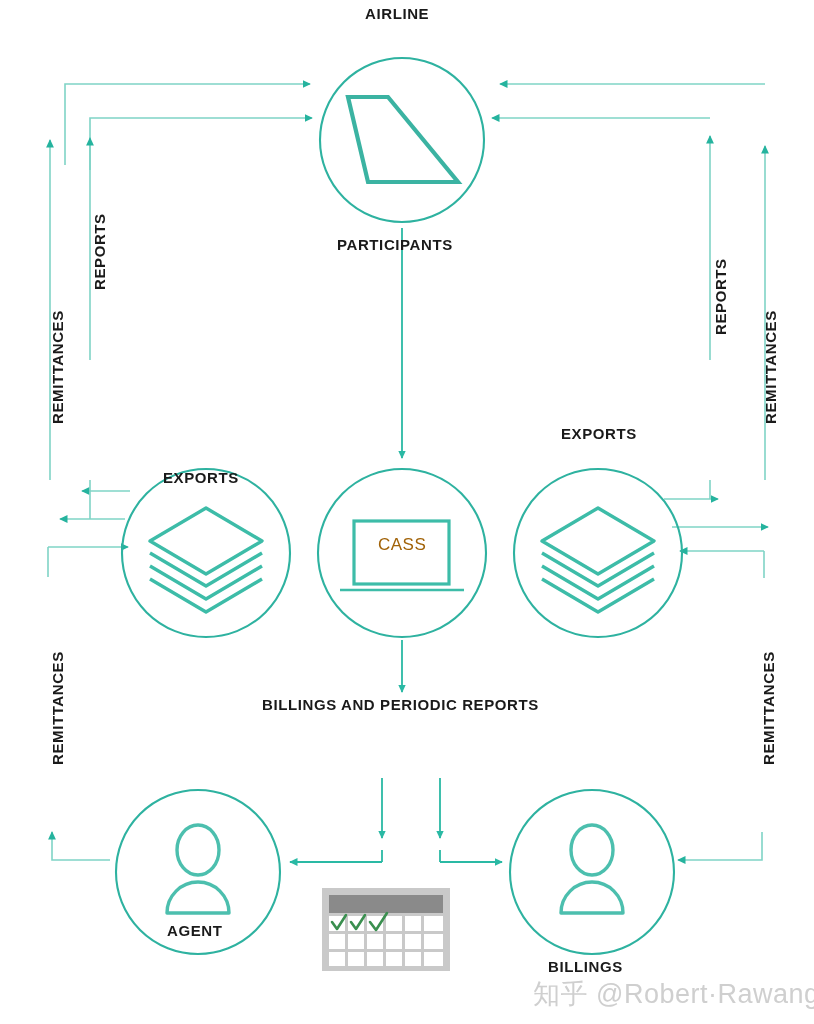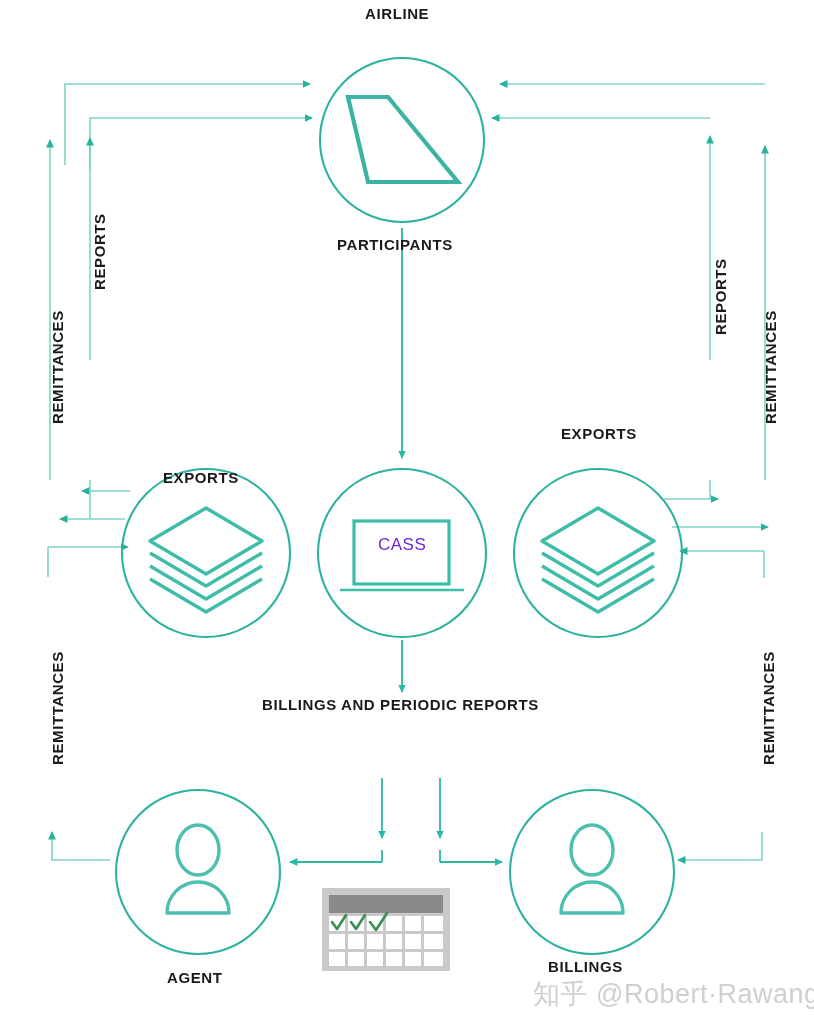--- a/index.html
+++ b/index.html
@@ -192,25 +192,25 @@
   </svg>
 
   <div class="lbl" style="left:365px; top:5px;">AIRLINE</div>
 
   <div class="lbl" style="left:337px; top:236px;">PARTICIPANTS</div>
 
   <div class="lbl" style="left:163px; top:425px;margin-top:44px;">EXPORTS</div>
 
   <div class="lbl" style="left:561px; top:425px;">EXPORTS</div>
 
-  <div class="lbl" style="left:378px; top:535px; color:#6d28d9; font-weight:400; font-size:17px; letter-spacing:0.5px;">CASS</div>
+  <div class="lbl" style="left:378px; top:535px; color:#a16207; font-weight:400; font-size:17px; letter-spacing:0.5px;">CASS</div>
 
   <div class="lbl" style="left:262px; top:696px;">BILLINGS AND PERIODIC REPORTS</div>
 
-  <div class="lbl" style="left:167px; top:969px;">AGENT</div>
+  <div class="lbl" style="left:167px; top:922px;">AGENT</div>
 
   <div class="lbl" style="left:548px; top:958px;">BILLINGS</div>
 
   <div class="lbl vert-up" style="left:91px; top:290px;">REPORTS</div>
 
   <div class="lbl vert-up" style="left:49px; top:424px;">REMITTANCES</div>
 
   <div class="lbl vert-up" style="left:49px; top:765px;">REMITTANCES</div>
 
   <div class="lbl vert-up" style="left:712px; top:335px;">REPORTS</div>

